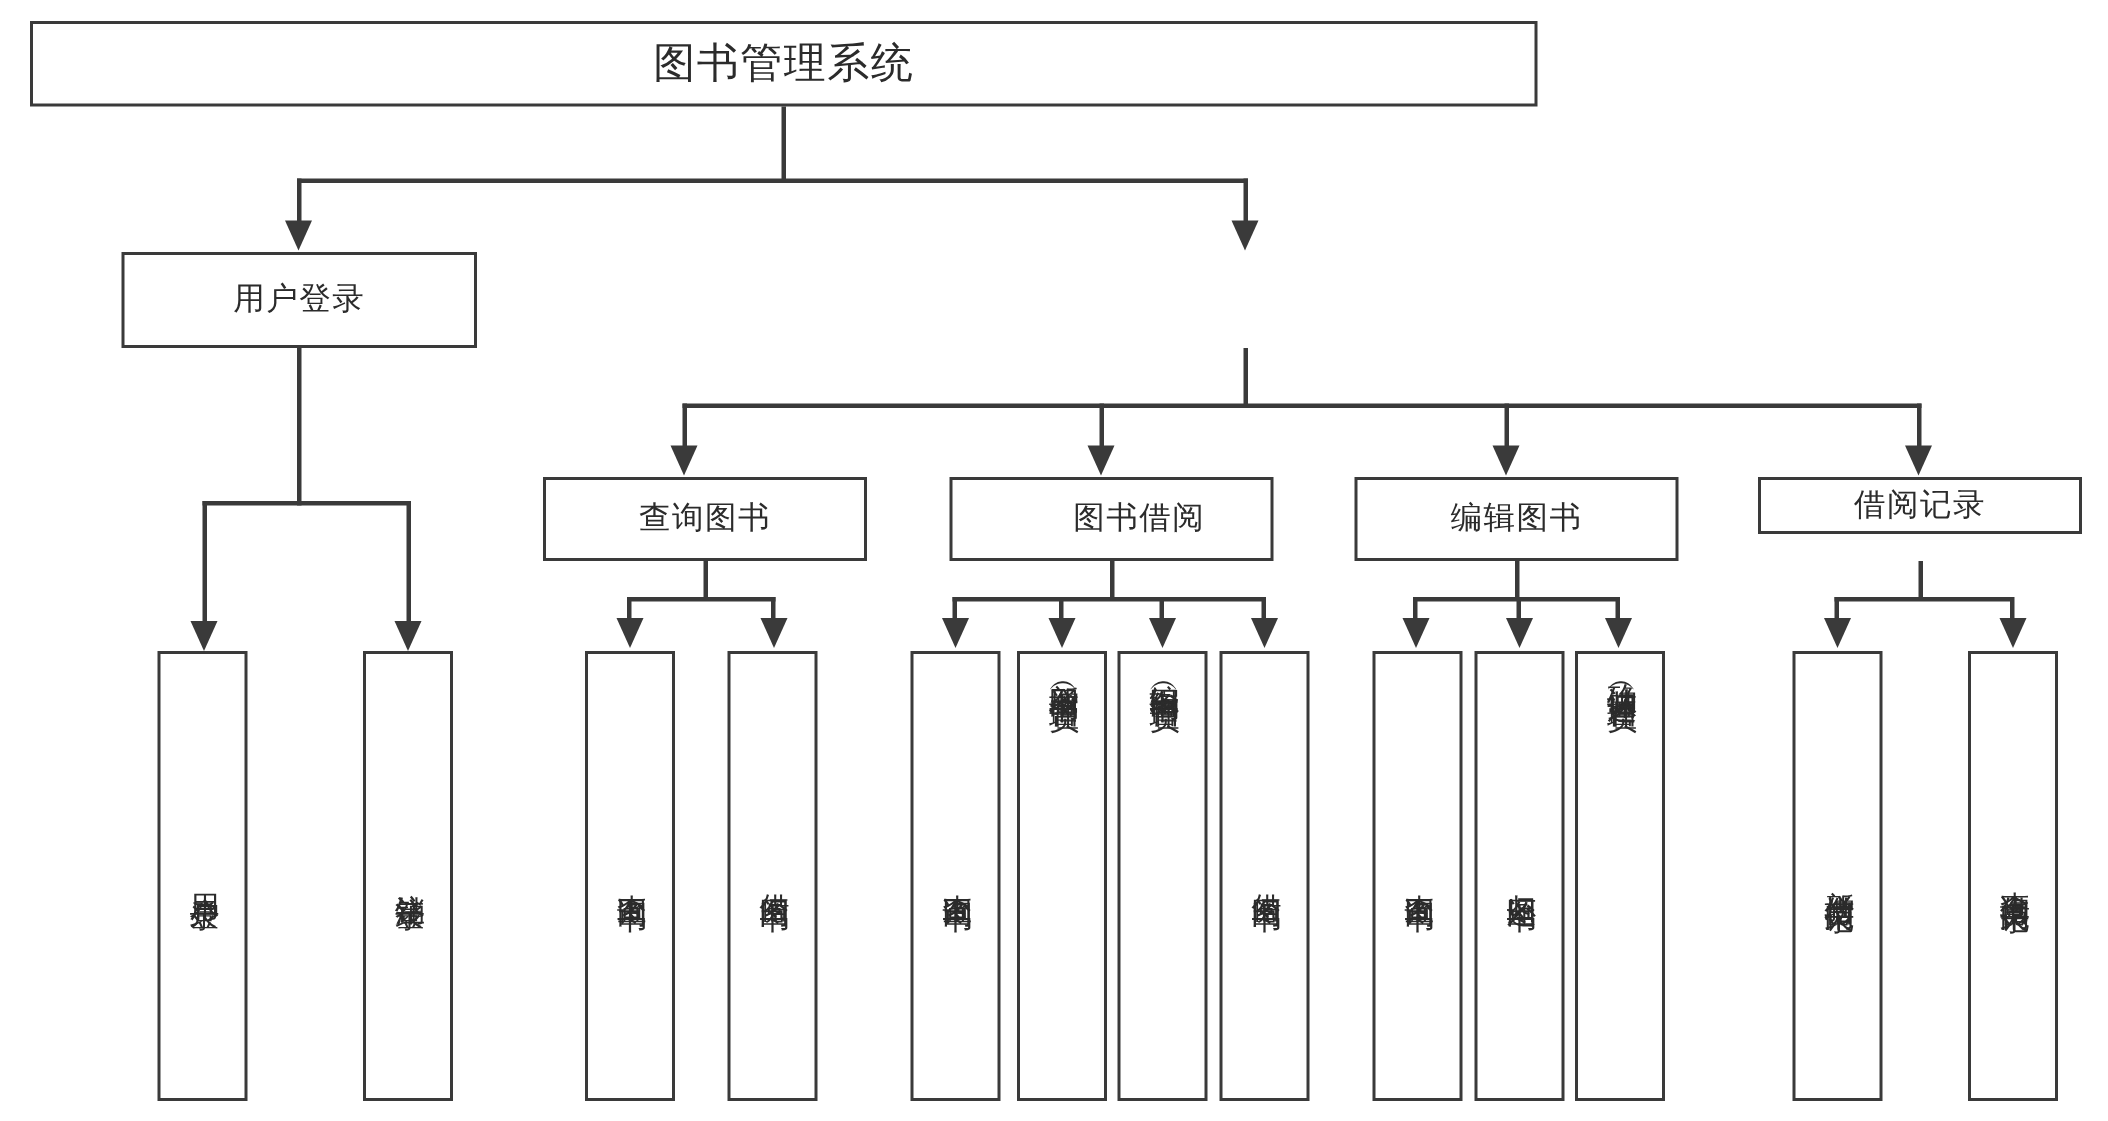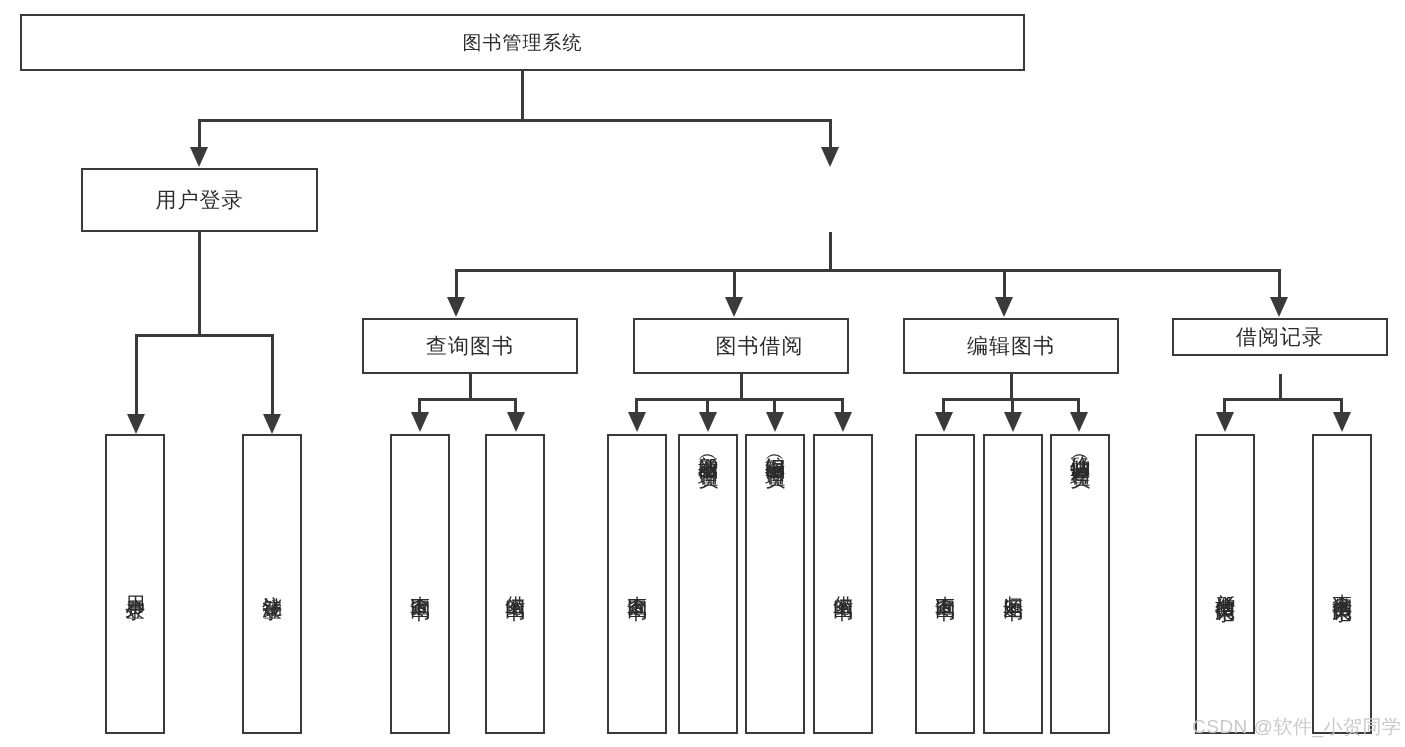--- a/index.html
+++ b/index.html
@@ -27,21 +27,21 @@
     align-items: center;
     justify-content: center;
     color: #2b2b2b;
   }
   .node .label {
     font-size: 21px;
     line-height: 1.15;
     letter-spacing: 1px;
     white-space: nowrap;
   }
-  .node.root .label { font-size: 19px; }
+  .node.root .label { font-size: 28px; }
   .node.lvl2 .label { font-size: 21px; }
   .node.lvl3 .label { font-size: 21px; }
 
   
   .node.leaf {
     align-items: flex-start;
     justify-content: center;
     padding-top: 4px;
   }
   .node.leaf .label {
@@ -207,15 +207,14 @@
     <span class="label">确认归还（管理员）</span>
   </div>
 
   <div class="node leaf center" style="left:1195px; top:434px; width:60px; height:300px;">
     <span class="label">新增借阅记录</span>
   </div>
   <div class="node leaf center" style="left:1312px; top:434px; width:60px; height:300px;">
     <span class="label">查询借阅记录</span>
   </div>
 
-  <div id="watermark" style="left:1192px; top:714px;">CSDN @软件_小贺同学</div>
 
 </div>
 
 </body></html>

